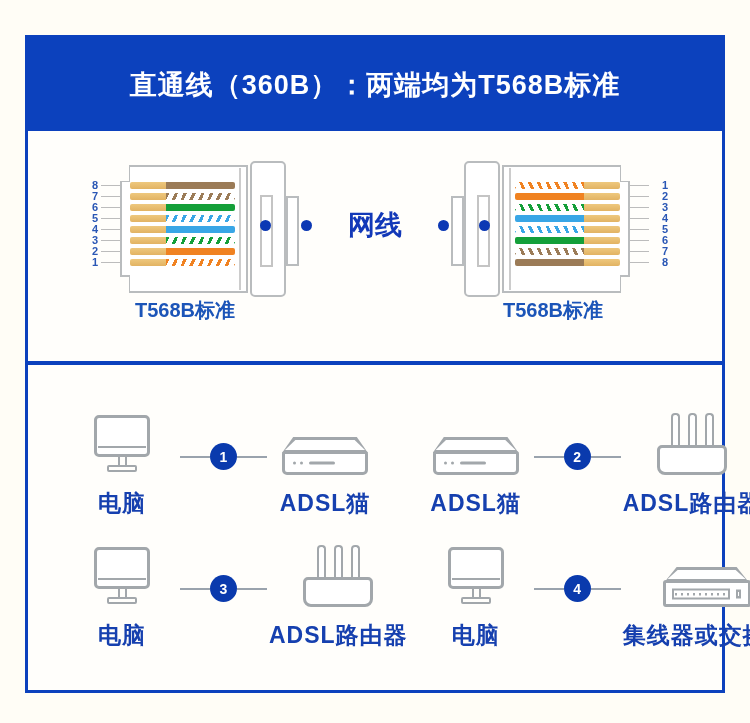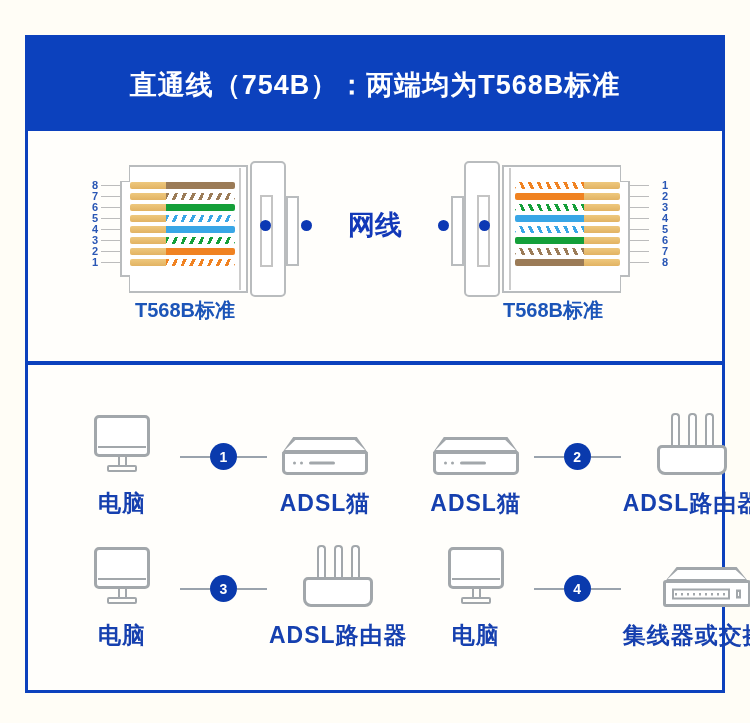--- a/index.html
+++ b/index.html
@@ -87,21 +87,21 @@
   .ports { position:absolute; left:6px; top:50%; transform:translateY(-50%); width:58px; height:11px; border:2px solid #a2a7ab; padding:2px 1px;
     background:repeating-linear-gradient(90deg,#a2a7ab 0 2px,transparent 2px 6px); background-origin:content-box; background-clip:content-box; }
   .port-led { position:absolute; right:7px; top:50%; transform:translateY(-50%); width:5px; height:9px; border:2px solid #a2a7ab; }
 </style>
 </head>
 <body>
 
 <div class="frame">
 
   <div class="header">
-    <div class="title">直通线（754B）：两端均为T568B标准</div>
+    <div class="title">直通线（360B）：两端均为T568B标准</div>
   </div>
 
   <div class="cable-section">
 
     <div class="conn conn-left" id="conn-left">
       <div class="pins">
           <div class="pin-row">
             <span class="pin-num">8</span>
             <i class="lead"></i>
           </div>

